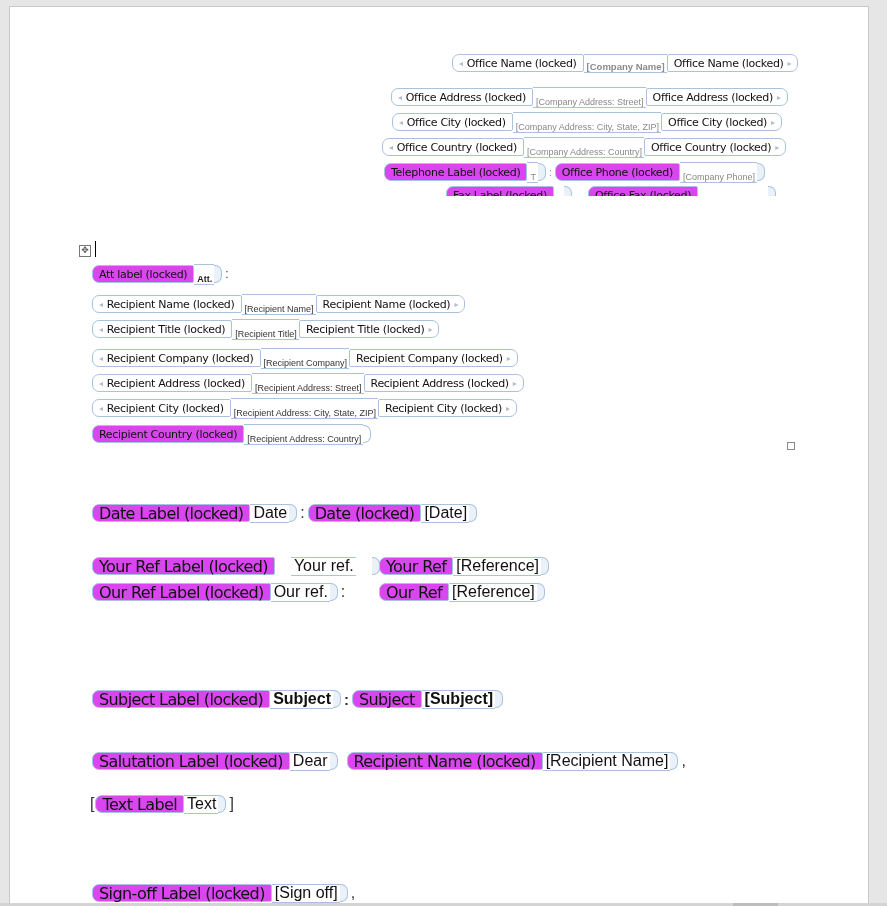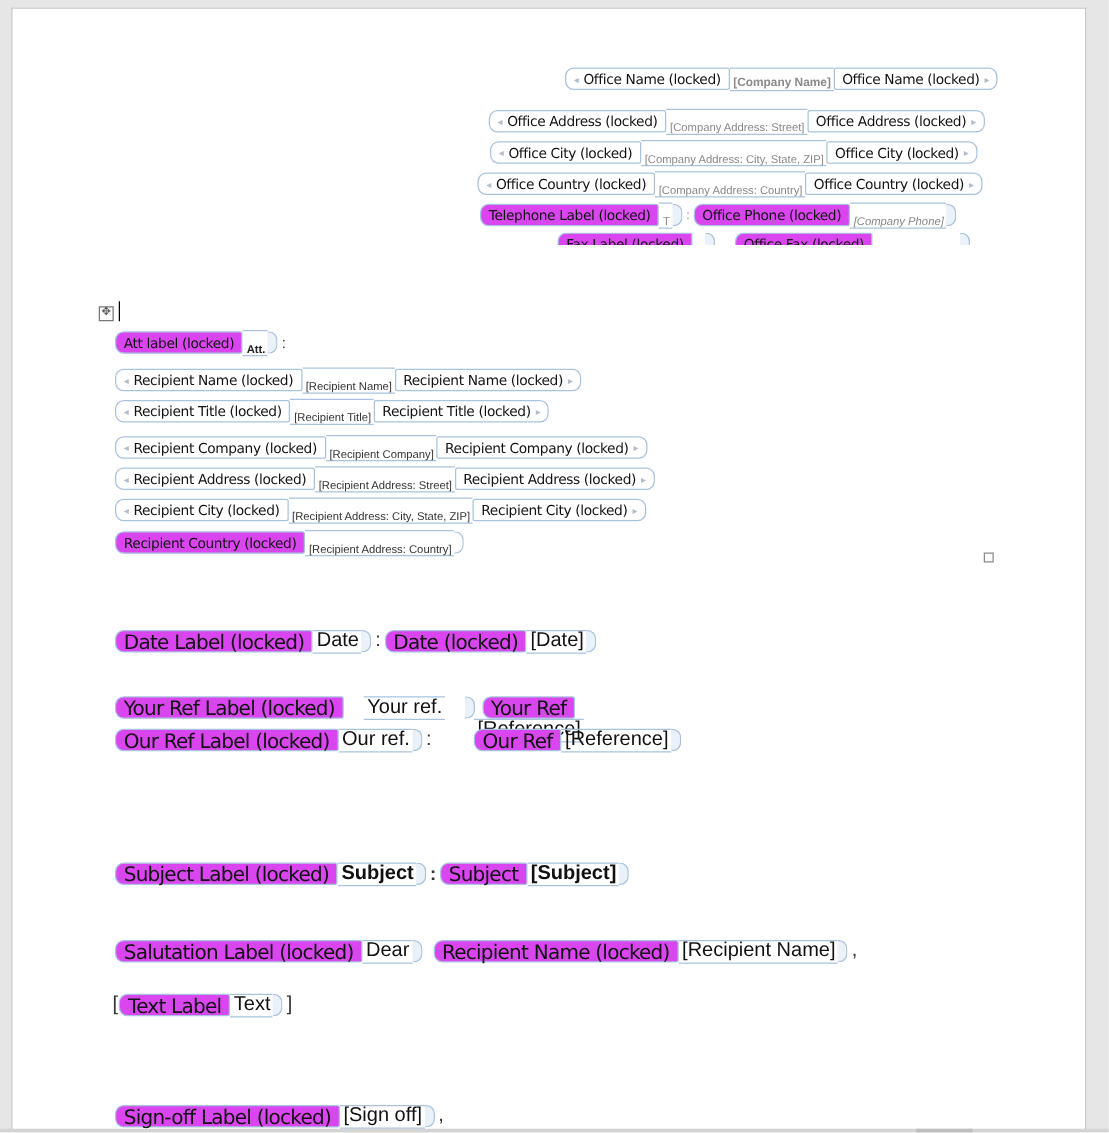--- a/index.html
+++ b/index.html
@@ -119,21 +119,21 @@
       <span class="arrow-r">▸</span>
     </span>
 </div>
 
 <div class="row" style="left:384px; top:163px;">
   <span class="tag">Telephone Label (locked)</span>
   <span class="val small" style="color:#888;">T</span>
   <span class="close"></span>
   <span class="sep" style="color:#888;font-size:10px;">:</span>
   <span class="tag">Office Phone (locked)</span>
-  <span class="val small" style="color:#888;font-style:italic;">[Company Phone]</span>
+  <span class="val small" style="color:#888;">[Company Phone]</span>
   <span class="close"></span>
 </div>
 
 <div class="clip">
   <div class="row" style="left:66px; top:0px;">
     <span class="tag">Fax Label (locked)</span>
     <span class="close" style="margin-left:10px;"></span>
     <span class="tag" style="margin-left:16px;">Office Fax (locked)</span>
     <span class="close" style="margin-left:70px;"></span>
   </div>
@@ -226,21 +226,21 @@
   <span class="val big">[Date]</span>
   <span class="close"></span>
 </div>
 
 <div class="row" style="left:92px; top:557px;gap:16px;">
   <span class="tag cond">Your Ref Label (locked)</span>
   <span class="val big">Your ref.</span>
   <span class="close"></span>
   <span class="sep big">:</span>
 </div>
-<div class="row" style="left:379px; top:557px;flex-direction:column;">
+<div class="row" style="left:379px; top:557px;">
   <span class="tag cond">Your Ref</span>
   <span class="val big">[Reference]</span>
   <span class="close"></span>
 </div>
 
 <div class="row" style="left:92px; top:583px;">
   <span class="tag cond">Our Ref Label (locked)</span>
   <span class="val big">Our ref.</span>
   <span class="close"></span>
   <span class="sep big">:</span>

